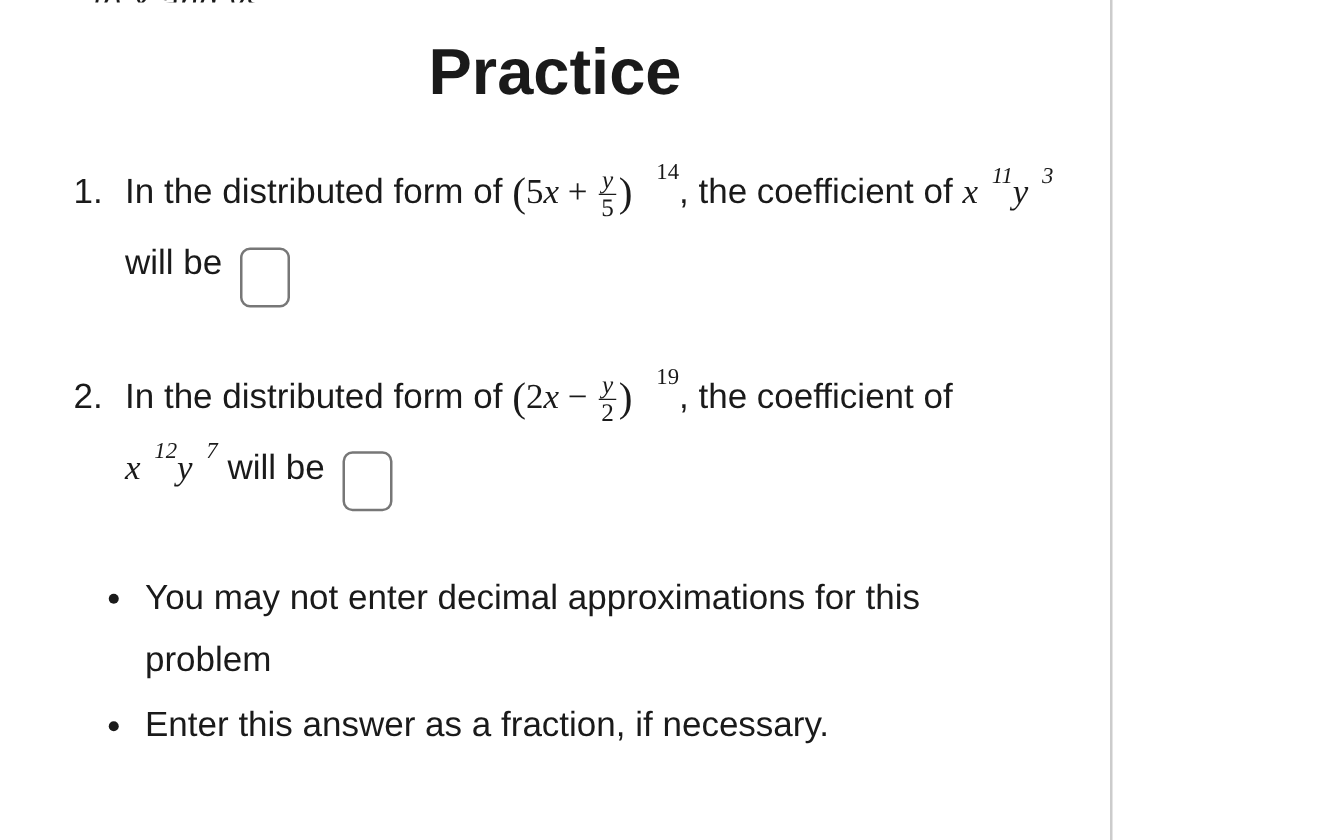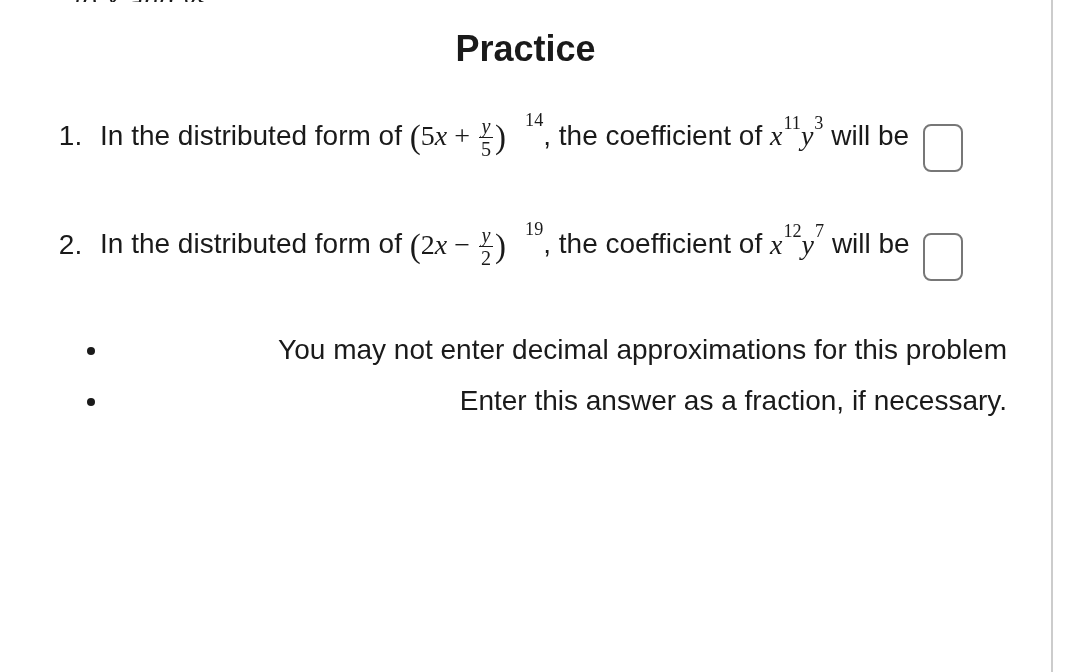--- a/index.html
+++ b/index.html
@@ -7,40 +7,40 @@
     padding: 0;
     width: 1071px;
     height: 672px;
     font-family: Arial, Helvetica, sans-serif;
     color: #1a1a1a;
     background: #fff;
     overflow: hidden;
   }
   .page {
     box-sizing: border-box;
-    width: 1053px;
+    width: 890px;
     height: 672px;
     padding: 6px 44px 10px 44px;
     border-right: 2px solid #ccc;
     position: relative;
   }
   .clipped-top {
     font-size: 26px;
     color: #1a1a1a;
     line-height: 1;
     margin-left: 30px;
     margin-top: -18px;  
     overflow: hidden;
     height: 14px;
     font-style: italic;
     letter-spacing: 1px;
   }
   h2.section-title {
     text-align: center;
-    font-size: 36px;
+    font-size: 52px;
     font-weight: 700;
     margin: 26px 0 38px 0;
   }
   ol.problems {
     margin: 0;
     padding-left: 46px;
     font-size: 28px;
     line-height: 1.78;
   }
   ol.problems > li {
@@ -50,21 +50,20 @@
   ul.notes {
     margin: 0;
     padding-left: 66px;
     font-size: 28px;
     line-height: 1.78;
     list-style-type: disc;
   }
   ul.notes > li {
     padding-left: 6px;
     margin-bottom: 2px;
-    text-align: right;
   }
   
   .math {
     font-family: "Cambria Math", "STIXGeneral", "Times New Roman", serif;
   }
   .math .it { font-style: italic; }
   .frac {
     display: inline-block;
     vertical-align: -0.55em;
     text-align: center;
@@ -75,21 +74,22 @@
   .frac .num { display: block; padding: 0 2px 1px; }
   .frac .den { display: block; border-top: 1.4px solid #1a1a1a; padding: 1px 2px 0; }
   .paren {
     font-size: 1.18em;
     vertical-align: -0.08em;
   }
   .sup {
     font-size: 0.65em;
     vertical-align: 0.9em;
     line-height: 0;
-    margin-left: 1px;
+    margin-left: 11px;
+    font-style: italic;
   }
   .sup-paren {
     font-size: 0.65em;
     vertical-align: 1.05em;
     line-height: 0;
     margin-left: 19px;
   }
   
   .answer-box {
     display: inline-block;

